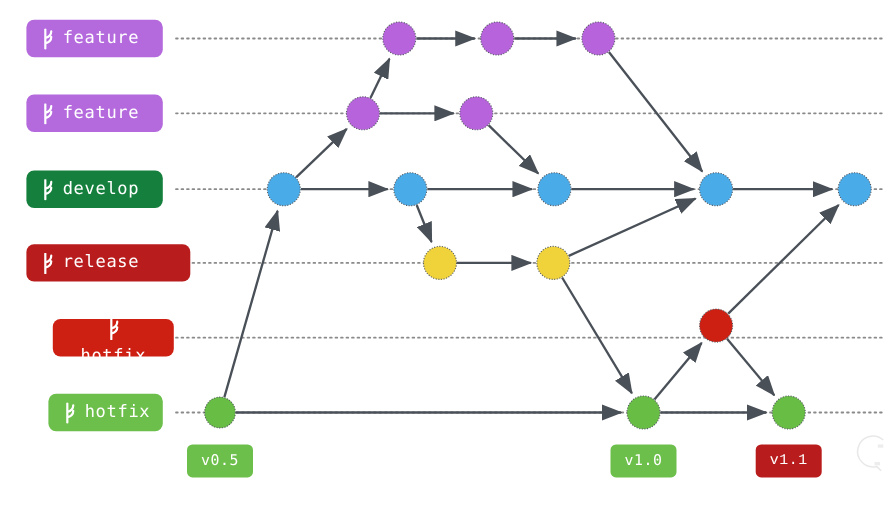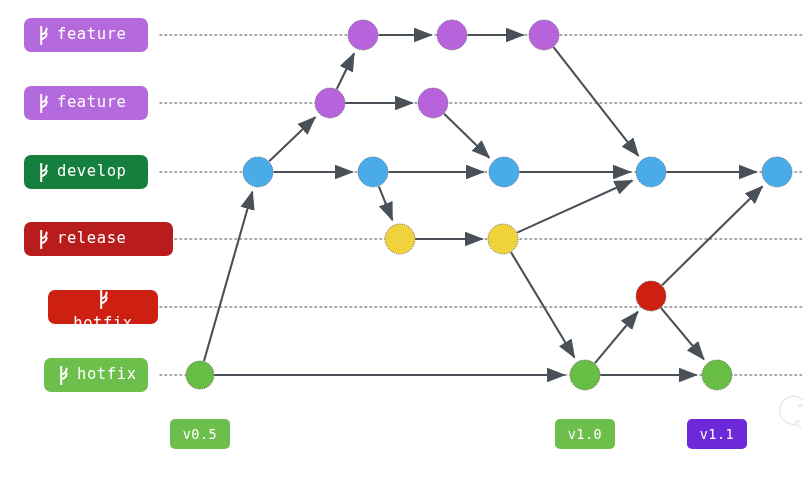--- a/index.html
+++ b/index.html
@@ -63,21 +63,20 @@
     min-width: 60px;
     padding: 0 11px;
     border-radius: 5px;
     color: #ffffff;
     font-family: "DejaVu Sans Mono", "Liberation Mono", monospace;
     font-size: 13.5px;
     letter-spacing: 0.5px;
     box-sizing: border-box;
     transform: translateX(-50%);
     white-space: nowrap;
-    margin-top: 15px;
   }
   .watermark {
     position: absolute;
     right: 2px;
     bottom: 48px;
     width: 34px;
     height: 40px;
     opacity: 0.22;
     pointer-events: none;
   }
@@ -178,21 +177,21 @@
       <div class="branch-badge" style="left: 44px; top: 375px; width: 104px; background: rgb(109, 191, 75);">
         <svg class="branch-icon" viewBox="0 0 13 19">
           <path d="M4.2 0.6 L4.2 18.4 M4.2 8.6 C8.4 7.4 9.6 5.4 9.6 2.4 M4.2 13.4 C8.4 12.2 9.6 10.2 9.6 7.6" stroke="#ffffff" stroke-width="2" fill="none" stroke-linecap="round"></path>
         </svg>
         <span class="badge-label">hotfix</span>
       </div>
     </div>
   <div id="tag-layer">
       <div class="tag-badge" style="left: 200px; top: 404px; background: rgb(109, 191, 75);">v0.5</div>
       <div class="tag-badge" style="left: 585px; top: 404px; background: rgb(109, 191, 75); text-align: right;">v1.0</div>
-      <div class="tag-badge" style="left: 717px; top: 404px; background: #6d28d9;">v1.1</div>
+      <div class="tag-badge" style="left: 717px; top: 404px; background: #b91c1c; font-family: Liberation Mono, monospace;">v1.1</div>
     </div>
 
   <svg class="watermark" viewBox="0 0 34 40" xmlns="http://www.w3.org/2000/svg">
     <path d="M30 6 A14 14 0 1 0 24 30 L28 34" fill="none" stroke="#9a9a9a" stroke-width="1.4"></path>
     <rect x="25" y="10" width="5" height="3" fill="#b0b0b0"></rect>
     <rect x="22" y="26" width="5" height="3" fill="#b0b0b0"></rect>
   </svg>
 
 </div>
 

